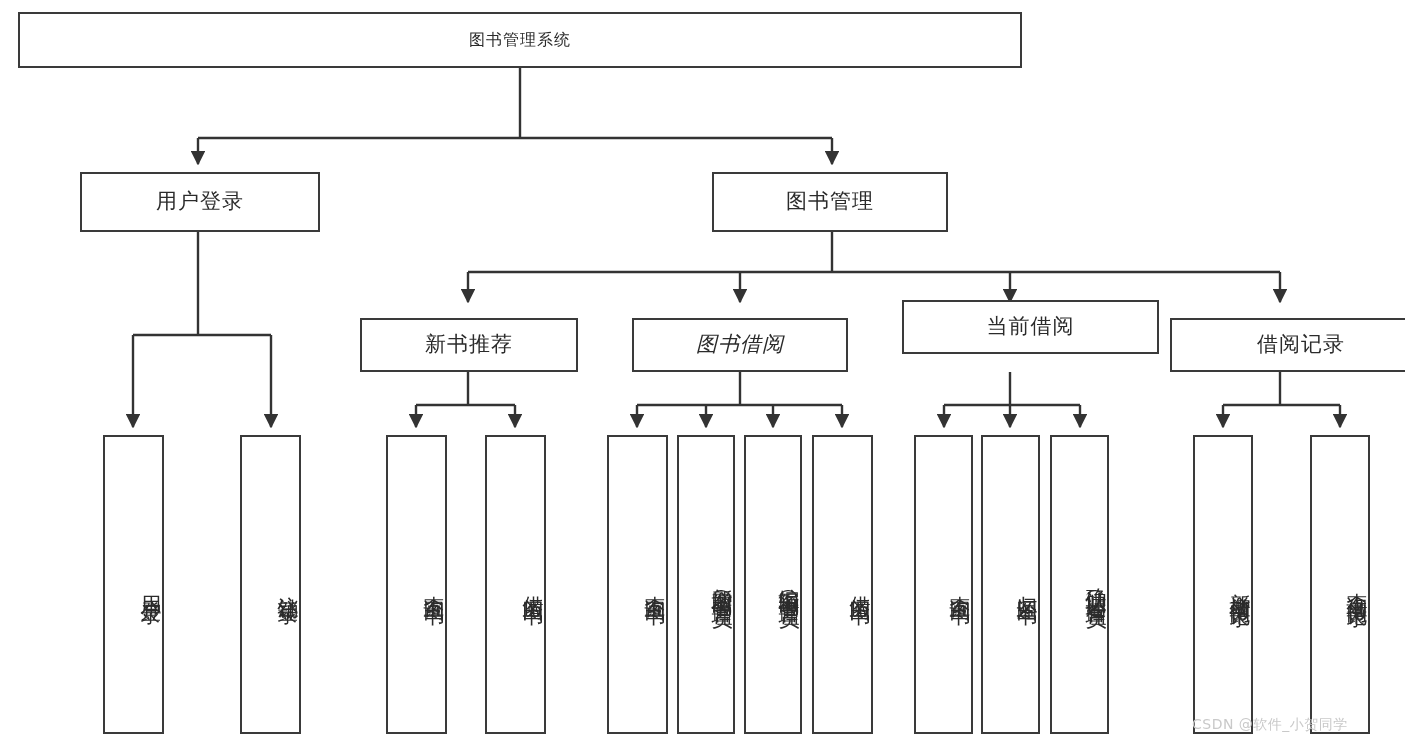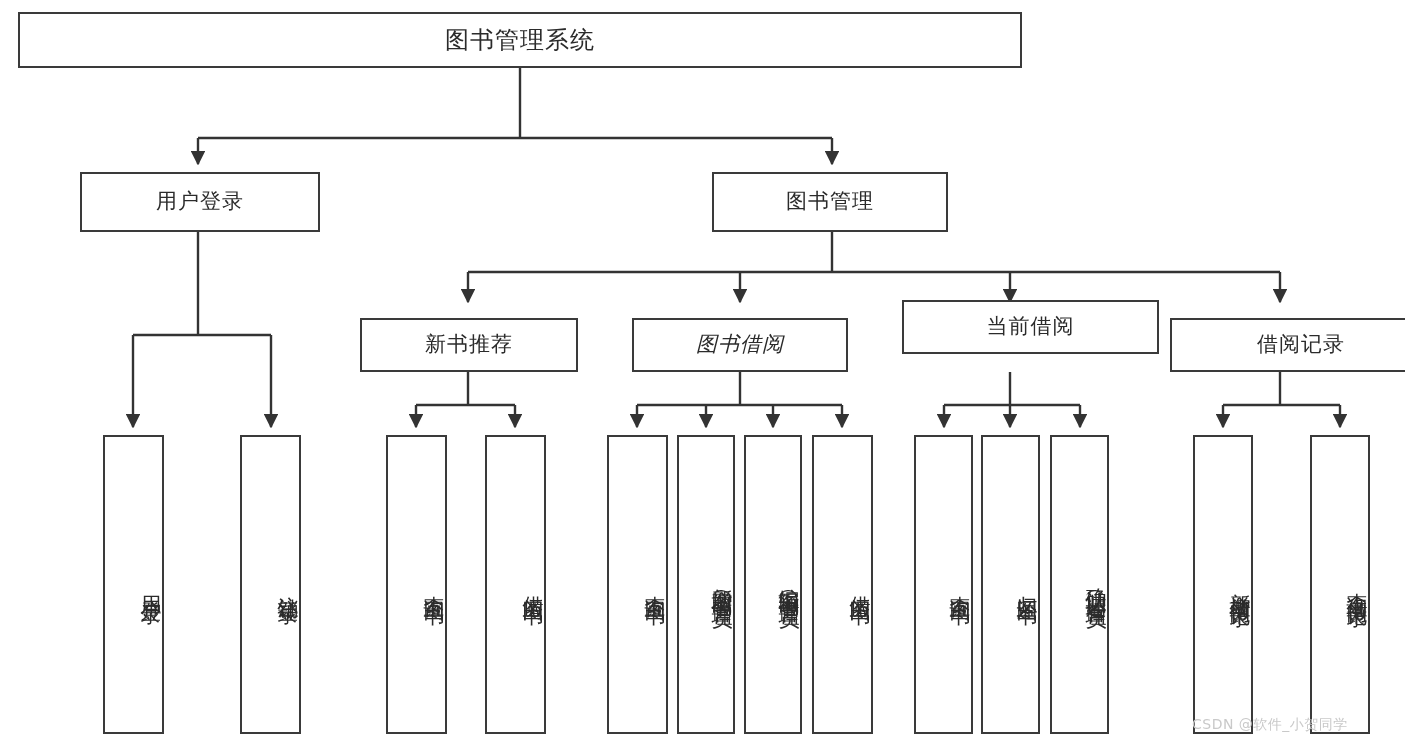--- a/index.html
+++ b/index.html
@@ -37,21 +37,21 @@
     color: #2b2b2b;
     z-index: 2;
   }
   .node-h {
     font-size: 21px;
     letter-spacing: 1px;
     line-height: 1.2;
     white-space: nowrap;
   }
   .node-root {
-    font-size: 24px;
+    font-size: 16px;
   }
   .node-v {
     font-size: 21px;
     writing-mode: vertical-rl;
     text-orientation: upright;
     letter-spacing: 3px;
     line-height: 1.05;
     padding: 6px 0;
     align-items: flex-start;
     justify-content: center;

